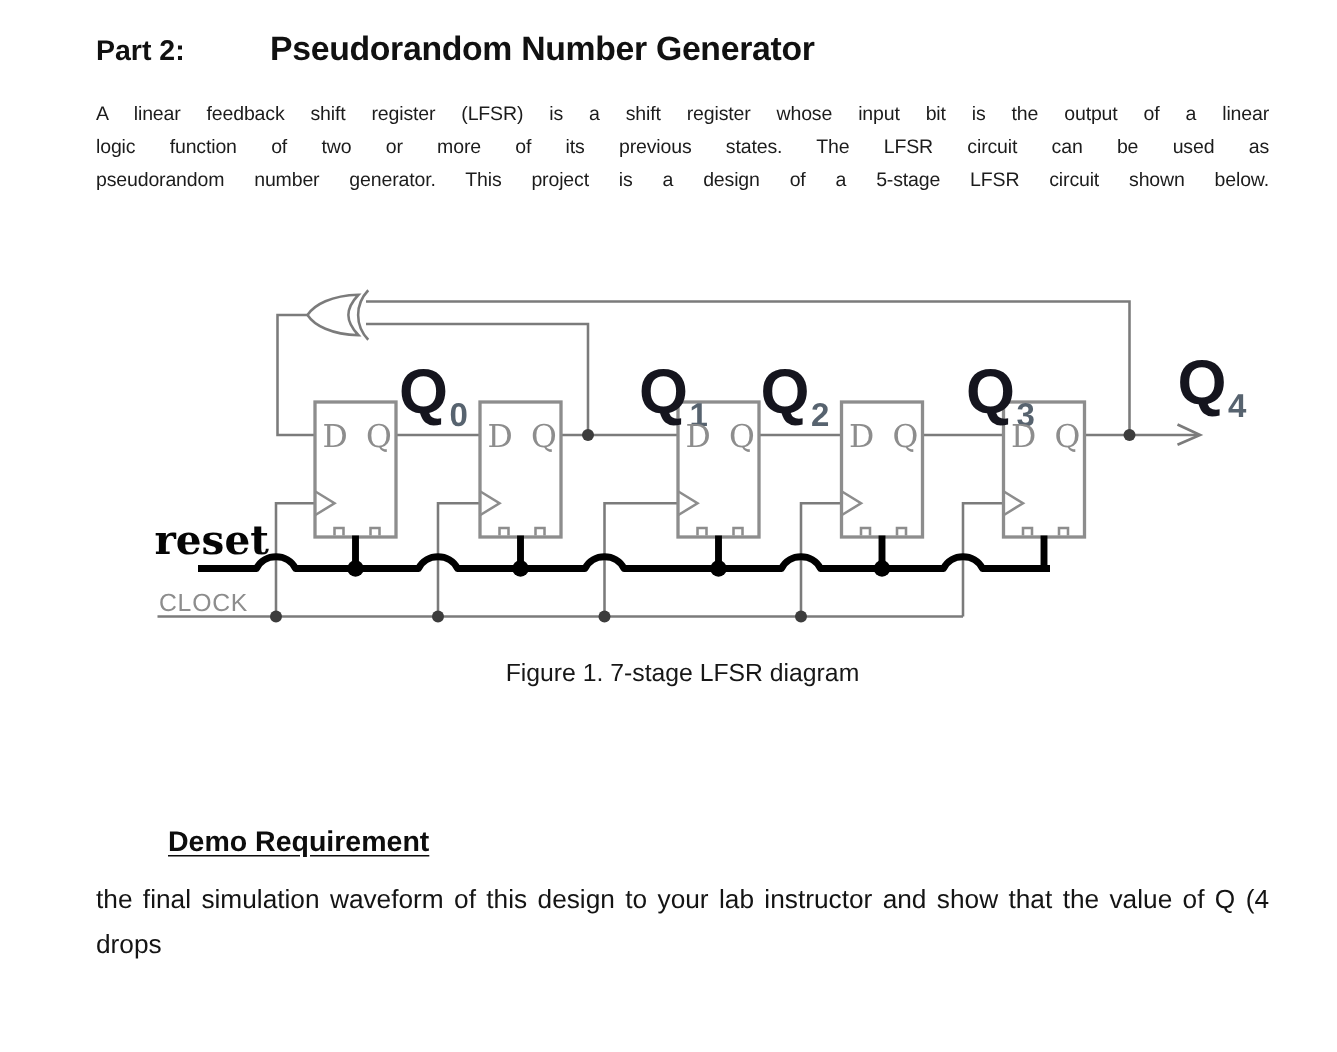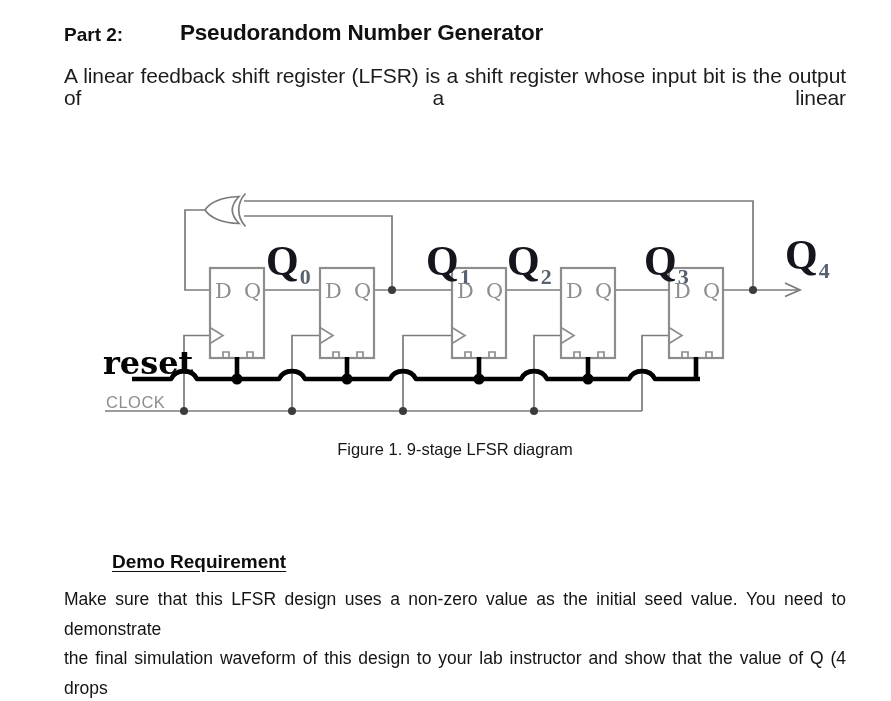--- a/index.html
+++ b/index.html
@@ -6,32 +6,32 @@
   html,body { width:891px; height:701px; background:#ffffff; overflow:hidden; }
   body { position:relative; font-family:"Liberation Sans", sans-serif; color:#1a1a1a; }
 
   .abs { position:absolute; }
 
   
   .part-label { left:64px; top:24px; font-size:19px; font-weight:bold; color:#111; }
   .doc-title  { left:180px; top:20px; font-size:22.5px; font-weight:bold; color:#111; letter-spacing:-0.2px; }
 
   
-  .intro { left:64px; top:65px; width:782px; font-size:21px; line-height:22px; color:#1c1c1c; }
+  .intro { left:64px; top:65px; width:782px; font-size:13px; line-height:22px; color:#1c1c1c; }
   .jline { text-align:justify; text-align-last:justify; }
   .intro .jline { letter-spacing:-0.1px; }
 
   
-  .q-out { font-family:Liberation Serif, serif; font-weight:bold;
+  .q-out { font-family:Liberation Sans, sans-serif; font-weight:bold;
            font-size:42px; line-height:1; color:#15151e; z-index:3; }
   .q-out .qsub { font-size:22px; color:#57636f; position:relative; top:9px; left:1px; font-weight:bold; }
   .ff-pin { font-family:"DejaVu Serif","Liberation Serif",serif; font-size:21px; line-height:1;
             color:#8d8d8d; z-index:3; }
   .reset-label { left:103px; top:347px; font-family:"DejaVu Serif","Liberation Serif",serif;
-                 font-weight:bold; font-size:32px; line-height:1; color:#050505; z-index:3; }
+                 font-weight:bold; font-size:27px; line-height:1; color:#050505; z-index:3; }
   .clock-label { left:106px; top:394px; font-size:16.5px; line-height:1; color:#8d8d8d;
                  letter-spacing:0.5px; z-index:3; }
 
   
   .fig-caption { left:64px; top:440px; width:782px; text-align:center; font-size:16.5px; color:#171717; }
 
   
   .demo-heading { left:64px; top:551px; font-size:19px; font-weight:bold; color:#0d0d0d;
                   text-decoration:underline; text-underline-offset:3px;margin-left:48px; }
   .demo-para { left:64px; top:585px; width:782px; font-size:17.5px; line-height:29.5px; color:#141414; }
@@ -39,20 +39,22 @@
   svg.circuit { position:absolute; left:0; top:0; z-index:2; }
 </style>
 </head>
 <body>
 
 <div class="abs part-label">Part 2:</div>
 <div class="abs doc-title">Pseudorandom Number Generator</div>
 
 <div class="abs intro">
   <div class="jline">A linear feedback shift register (LFSR) is a shift register whose input bit is the output of a linear</div>
+  <div class="jline">logic function of two or more of its previous states. The LFSR circuit can be used as</div>
+  <div class="jline">pseudorandom number generator. This project is a design of a 5-stage LFSR circuit shown below.</div>
 </div>
 
 <svg class="circuit" width="891" height="701" viewBox="0 0 891 701">
   <g stroke="#7b7b7b" stroke-width="1.7" fill="none">
 
     <path d="M206,210 H185 V290 H210"></path>
 
     <path d="M244,201 H753 V290"></path>
 
     <path d="M244,216 H392 V290"></path>
@@ -139,20 +141,19 @@
 <div class="abs ff-pin" style="left:457px; top:281px;">D</div>
 <div class="abs ff-pin" style="left:486px; top:281px;">Q</div>
 <div class="abs ff-pin" style="left:566px; top:281px;">D</div>
 <div class="abs ff-pin" style="left:595px; top:281px;">Q</div>
 <div class="abs ff-pin" style="left:674px; top:281px;">D</div>
 <div class="abs ff-pin" style="left:703px; top:281px;">Q</div>
 
 <div class="abs reset-label">reset</div>
 <div class="abs clock-label">CLOCK</div>
 
-<div class="abs fig-caption">Figure 1. 9-stage LFSR diagram</div>
+<div class="abs fig-caption">Figure 1. 7-stage LFSR diagram</div>
 
 <div class="abs demo-heading">Demo Requirement</div>
 <div class="abs demo-para">
-  <div class="jline">Make sure that this LFSR design uses a non-zero value as the initial seed value. You need to demonstrate</div>
   <div class="jline">the final simulation waveform of this design to your lab instructor and show that the value of Q (4 drops</div>
 
 </div>
 
 </body></html>

